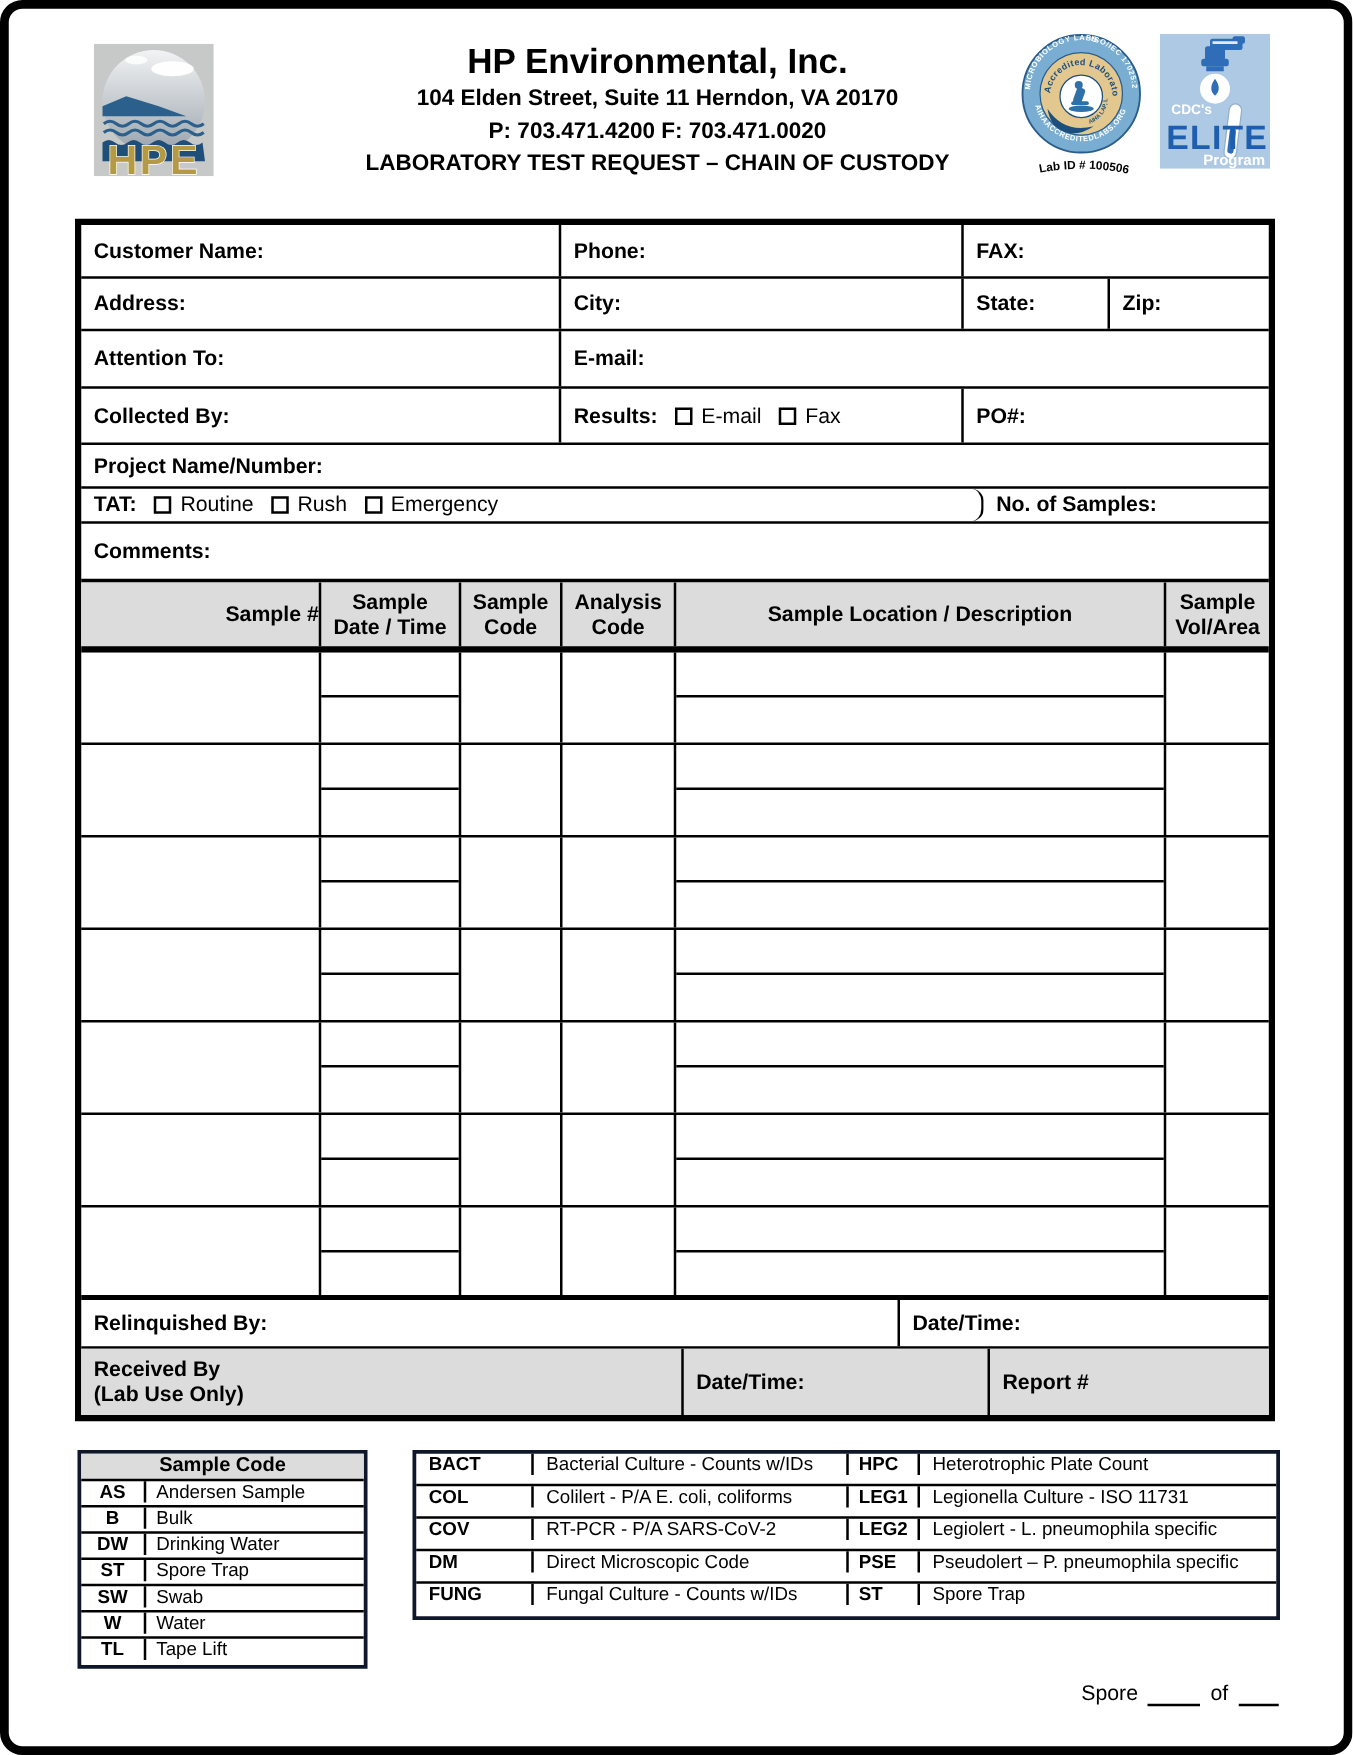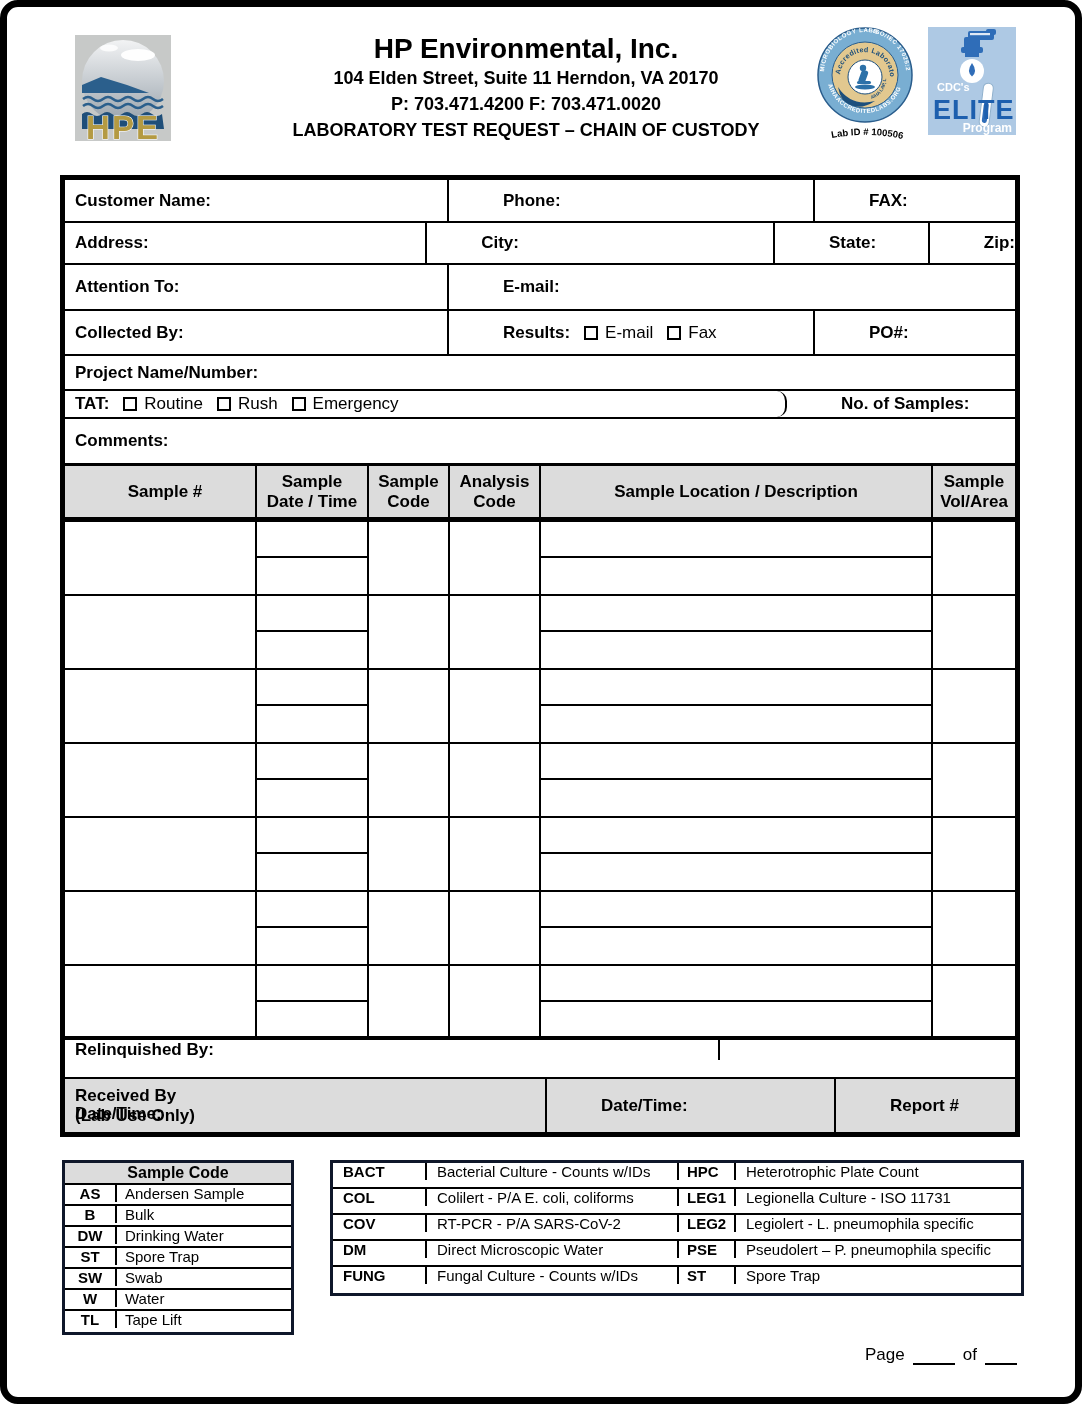--- a/index.html
+++ b/index.html
@@ -7,44 +7,44 @@
         border:7px solid #000;border-radius:18px;box-sizing:border-box;
         font-family:"Liberation Sans",sans-serif;color:#000;overflow:hidden;}
   .abs{position:absolute;}
   
   .title-block{position:absolute;left:116px;top:26px;width:806px;text-align:center;}
   .company{font-size:28px;font-weight:bold;line-height:32px;}
   .addr,.phones{font-size:18px;font-weight:600;line-height:26px;}
   .form-title{font-size:18px;font-weight:bold;line-height:27px;}
   
   .main-form{position:absolute;left:53px;top:168px;width:960px;border:5px solid #000;box-sizing:border-box;}
-  .frow{display:flex;border-bottom:2px solid #000;box-sizing:border-box;gap:44px;}
+  .frow{display:flex;border-bottom:2px solid #000;box-sizing:border-box;}
   .cell{border-right:2px solid #000;box-sizing:border-box;display:flex;align-items:center;padding-left:10px;}
   .cell:last-child{border-right:none;}
   .lbl{font-size:17px;font-weight:bold;}
   .reg{font-size:17px;font-weight:normal;}
   .chk{display:inline-block;width:14px;height:14px;border:2px solid #000;background:#fff;
        box-sizing:border-box;margin:0 7px 0 14px;flex:0 0 auto;}
   .gray{background:#dcdcdc;}
   
   .shead{display:flex;height:56px;background:#dcdcdc;border-bottom:5px solid #000;box-sizing:border-box;}
   .hcell{border-right:2px solid #000;box-sizing:border-box;display:flex;flex-direction:column;
          justify-content:center;align-items:center;text-align:center;font-size:17px;font-weight:bold;line-height:20px;}
   .hcell:last-child{border-right:none;}
-  .hleft{align-items:center;padding-left:10px;}
+  .hleft{align-items:flex-end;padding-left:10px;}
   .c1{width:192px;} .c2{width:112px;} .c3{width:81px;} .c4{width:91px;} .c5{width:392px;} .c6{flex:1;}
   .sgroup{display:flex;height:74px;border-bottom:2px solid #000;box-sizing:border-box;}
   .sgroup:last-child{border-bottom:4px solid #000;}
   .sc{border-right:2px solid #000;box-sizing:border-box;}
   .sc:last-child{border-right:none;}
   .halves{display:flex;flex-direction:column;padding:0;}
   .ht{height:36px;border-bottom:2px solid #000;box-sizing:border-box;}
   .hb{flex:1;}
   
-  .r-relinq{height:39px;flex-direction:column;}
+  .r-relinq{height:39px;}
   .r-received{height:53px;border-bottom:none;text-align:right;}
   .two-line{flex-direction:column;align-items:flex-start;justify-content:center;line-height:20px;}
   
   .legend{position:absolute;border:3px solid #0f172a;box-sizing:border-box;font-size:15px;}
   .lg-title{background:#dcdcdc;border-bottom:2px solid #000;text-align:center;
             font-weight:bold;font-size:16px;box-sizing:border-box;display:flex;align-items:center;justify-content:center;}
   .lg-row{display:flex;border-bottom:2px solid #000;box-sizing:border-box;align-items:flex-start;}
   .lg-row:last-child{border-bottom:none;}
   .lg-cell{box-sizing:border-box;display:flex;align-items:center;}
   .legend-sample{left:55px;top:1153px;width:232px;}
@@ -436,33 +436,33 @@
           <div class="lg-cell lg-a-desc2">Legionella Culture - ISO 11731</div>
         </div>
         <div class="lg-row">
           <div class="lg-cell lg-a-code1">COV</div>
           <div class="lg-cell lg-a-desc1">RT-PCR - P/A SARS-CoV-2</div>
           <div class="lg-cell lg-a-code2">LEG2</div>
           <div class="lg-cell lg-a-desc2">Legiolert - L. pneumophila specific</div>
         </div>
         <div class="lg-row">
           <div class="lg-cell lg-a-code1">DM</div>
-          <div class="lg-cell lg-a-desc1">Direct Microscopic Water</div>
+          <div class="lg-cell lg-a-desc1">Direct Microscopic Code</div>
           <div class="lg-cell lg-a-code2">PSE</div>
           <div class="lg-cell lg-a-desc2">Pseudolert – P. pneumophila specific</div>
         </div>
         <div class="lg-row">
           <div class="lg-cell lg-a-code1">FUNG</div>
           <div class="lg-cell lg-a-desc1">Fungal Culture - Counts w/IDs</div>
           <div class="lg-cell lg-a-code2">ST</div>
           <div class="lg-cell lg-a-desc2">Spore Trap</div>
         </div>
       </div>
   </div>
 
   <div class="page-footer">
-    <span>Page</span>
+    <span>Spore</span>
     <span class="blankline bl1"></span>
     <span>of</span>
     <span class="blankline bl2"></span>
   </div>
 
 </div>
 
 </body></html>

